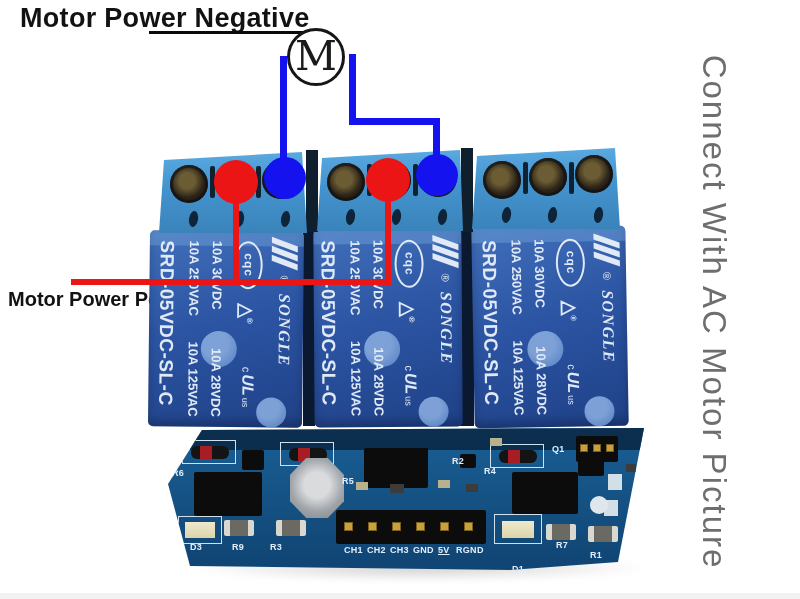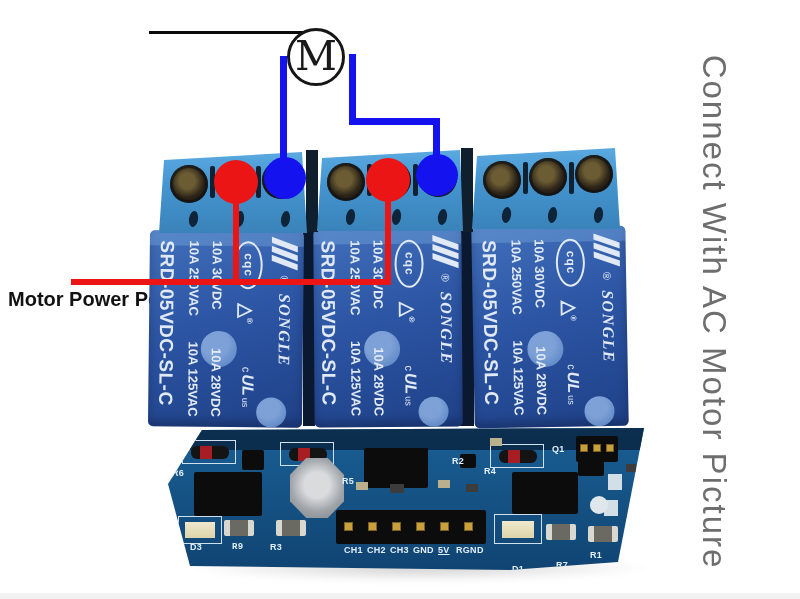--- a/index.html
+++ b/index.html
@@ -87,20 +87,21 @@
   .shadow{left:185px;top:554px;width:470px;height:28px;z-index:0;
        background:radial-gradient(ellipse at center,rgba(0,0,0,.18) 0%,rgba(0,0,0,0) 70%);
        filter:blur(3px);}
   .bottomband{left:0;top:593px;width:800px;height:6px;background:#ededed;opacity:.7;}
 </style>
 </head>
 <body>
 
 <div class="canvas">
 
+  <div class="abs title">Motor Power Negative</div>
   <div class="abs underline"></div>
   <div class="abs pos-label">Motor Power Positive</div>
   <div class="abs caption">Connect With AC Motor Picture</div>
 
   <div class="abs shadow"></div>
   <div class="abs bottomband"></div>
 
   <div class="abs pcb">
     <div class="abs darkstrip"></div>
 
@@ -162,34 +163,34 @@
       <div class="pin" style="left:17px;top:8px;width:8px;height:8px;"></div>
       <div class="pin" style="left:30px;top:8px;width:8px;height:8px;"></div>
     </div>
 
     <div class="abs pad" style="left:448px;top:50px;width:14px;height:16px;"></div>
     <div class="abs pad" style="left:444px;top:76px;width:14px;height:16px;"></div>
     <div class="abs hole" style="left:430px;top:72px;width:18px;height:18px;"></div>
 
     <span class="lbl" style="left:12px;top:44px;">R6</span>
     <span class="lbl" style="left:30px;top:118px;">D3</span>
-    <span class="lbl" style="left:72px;top:118px;font-family:Liberation Mono, monospace;">R9</span>
+    <span class="lbl" style="left:72px;top:118px;">R9</span>
     <span class="lbl" style="left:110px;top:118px;">R3</span>
     <span class="lbl" style="left:182px;top:52px;">R5</span>
     <span class="lbl" style="left:292px;top:32px;">R2</span>
     <span class="lbl" style="left:324px;top:42px;">R4</span>
     <span class="lbl" style="left:392px;top:20px;">Q1</span>
     <span class="lbl" style="left:184px;top:121px;">CH1</span>
     <span class="lbl" style="left:207px;top:121px;">CH2</span>
     <span class="lbl" style="left:230px;top:121px;">CH3</span>
     <span class="lbl" style="left:253px;top:121px;">GND</span>
     <span class="lbl" style="left:278px;top:121px;text-decoration:underline;">5V</span>
     <span class="lbl" style="left:296px;top:121px;">RGND</span>
     <span class="lbl" style="left:352px;top:140px;">D1</span>
-    <span class="lbl" style="left:396px;top:136px;">R7</span>
+    <span class="lbl" style="left:396px;top:116px;">R7</span>
     <span class="lbl" style="left:430px;top:126px;">R1</span>
   </div>
 
   <div class="abs rgap" style="left:303px;top:232px;width:12px;height:194px;"></div>
   <div class="abs rgap" style="left:460px;top:230px;width:14px;height:196px;"></div>
 
   <div class="abs relay" style="left:149px;top:231px;width:154px;height:196px;transform:rotate(.6deg);">
     <div class="dimple" style="left:52px;top:100px;width:36px;height:36px;"></div>
     <div class="dimple" style="left:108px;top:166px;width:30px;height:30px;"></div>
     <div class="rface">

